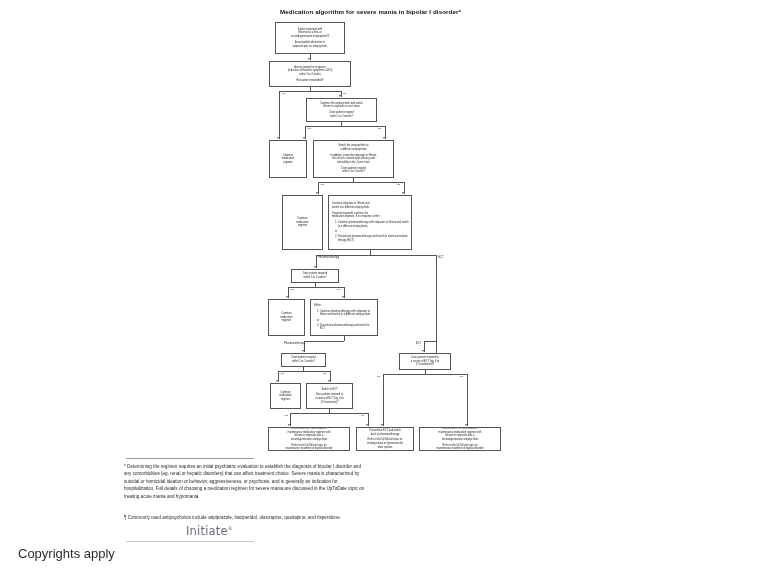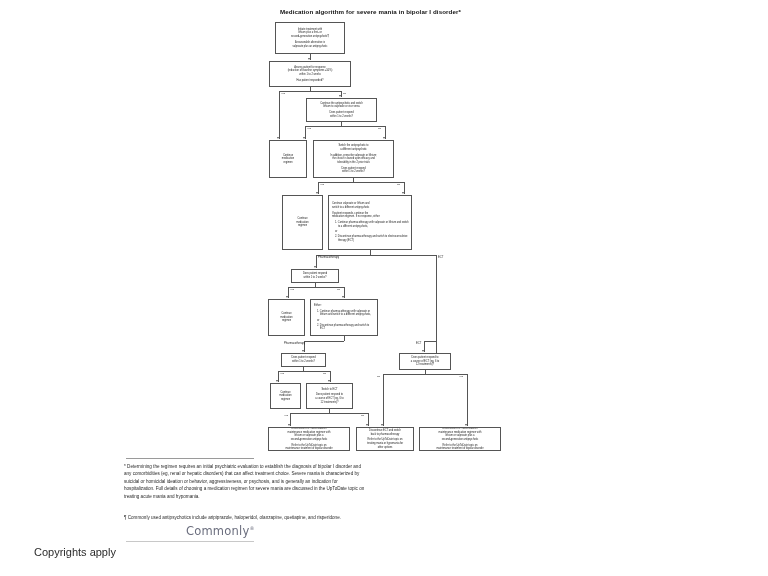--- a/index.html
+++ b/index.html
@@ -142,23 +142,23 @@
   #logo-rule {
     position: absolute;
     left: 126px;
     top: 541px;
     width: 128px;
     border-top: 0.6px solid #c8c8c8;
   }
 
   #copyright {
     position: absolute;
-    left: 34px;
+    left: 18px;
     top: 546px;
-    font-size: 11px;
+    font-size: 13px;
     color: #2b2b2b;
   }
 </style>
 </head>
 <body>
 
 <div id="figure-sheet">
 
   <div id="fig-title">Medication algorithm for severe mania in bipolar I disorder*</div>
 
@@ -370,16 +370,16 @@
     <p>Refer to the UpToDate topic on</p>
     <p style="margin-top:0">maintenance treatment of bipolar disorder</p>
   </div>
 
 </div>
 
 <div id="footnote-rule"></div>
 <div class="footnote" id="footnote-1">* Determining the regimen requires an initial psychiatric evaluation to establish the diagnosis of bipolar I disorder and any comorbidities (eg, renal or hepatic disorders) that can affect treatment choice. Severe mania is characterized by suicidal or homicidal ideation or behavior, aggressiveness, or psychosis, and is generally an indication for hospitalization. Full details of choosing a medication regimen for severe mania are discussed in the UpToDate topic on treating acute mania and hypomania.</div>
 <div class="footnote" id="footnote-2">¶ Commonly used antipsychotics include aripiprazole, haloperidol, olanzapine, quetiapine, and risperidone.</div>
 
-<div id="uptodate-logo"><span>Commonly</span><sup>®</sup></div>
+<div id="uptodate-logo"><span>Initiate</span><sup>®</sup></div>
 <div id="logo-rule"></div>
 
 <div id="copyright">Copyrights apply</div>
 
 </body></html>

